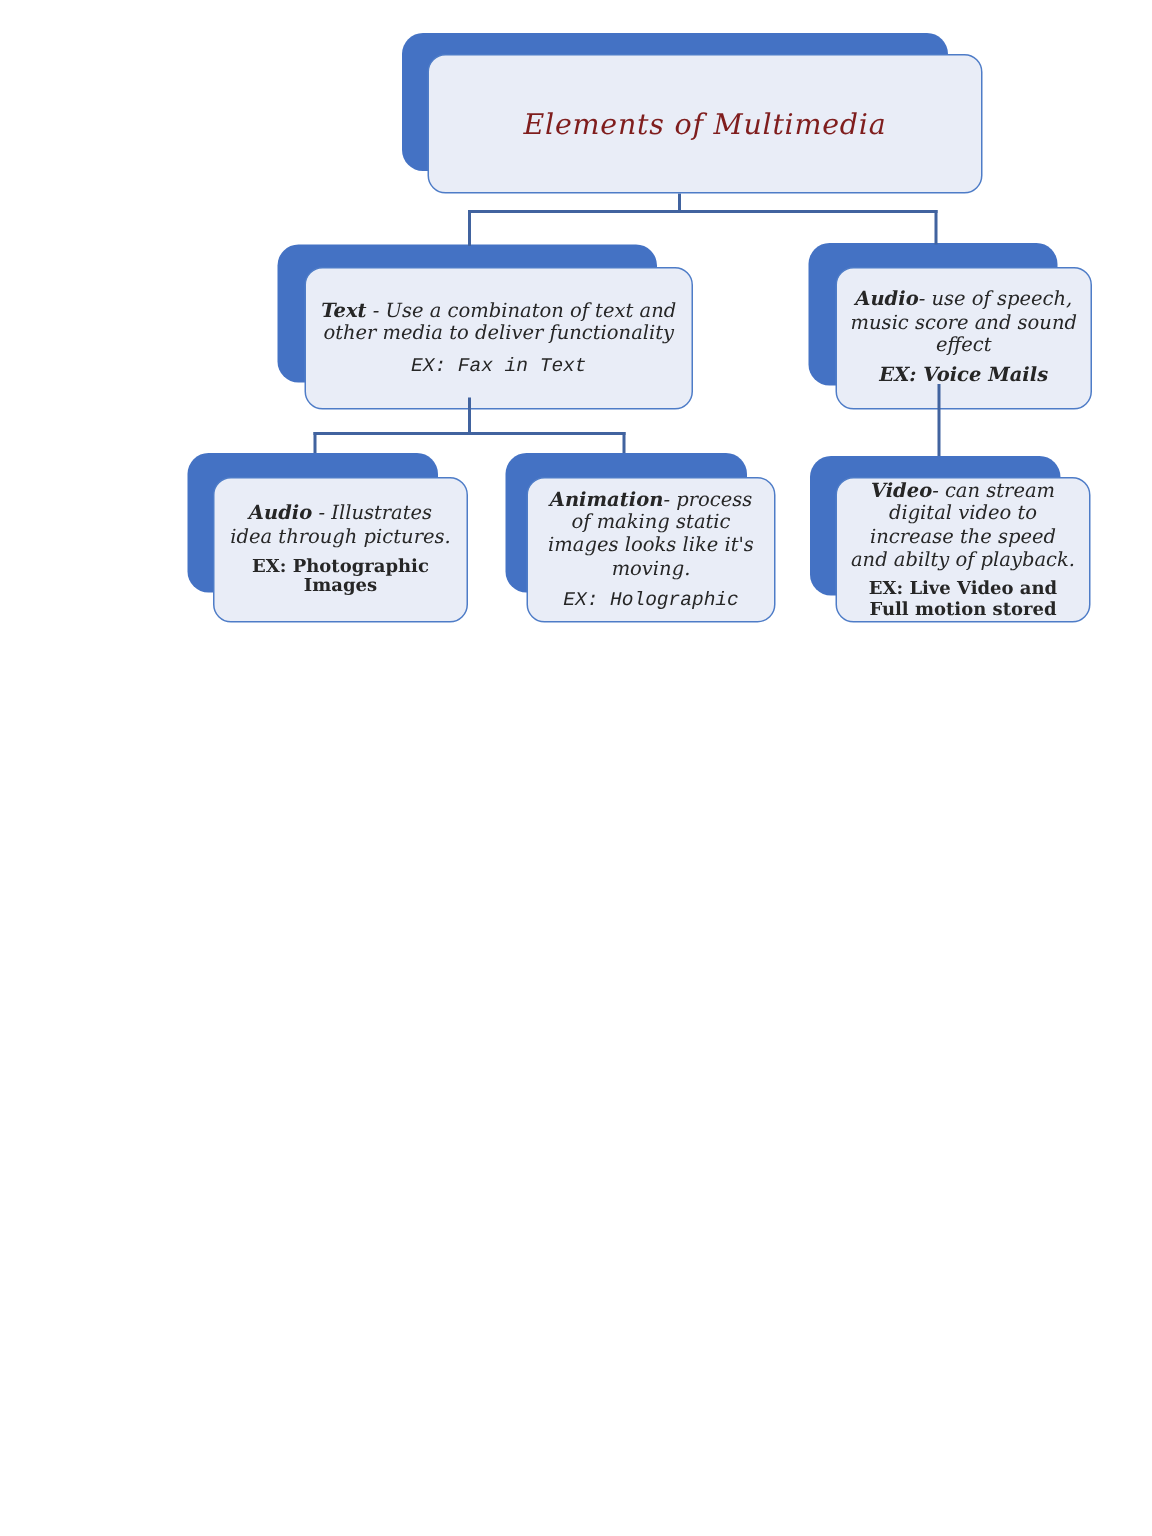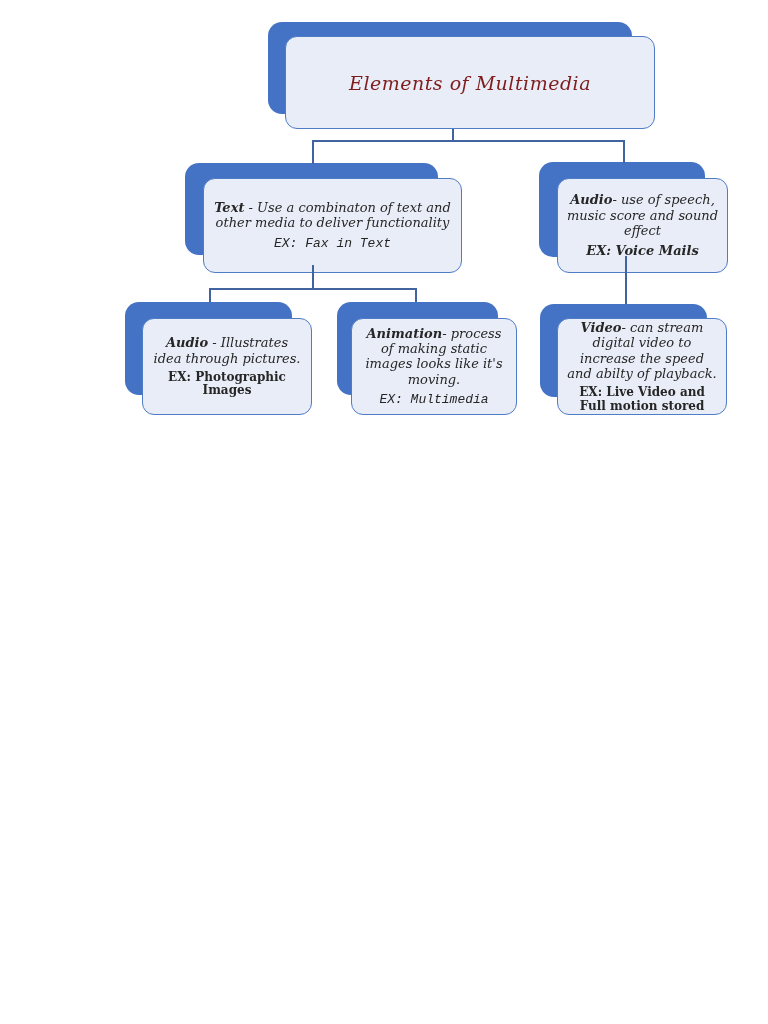--- a/index.html
+++ b/index.html
@@ -110,21 +110,21 @@
       <div class="ex-line ex-bold">EX: Photographic Images</div>
     </div>
   </div>
 
   <div class="node">
     <div class="back-rect" style="left:337px; top:302px; width:161px; height:93px;"></div>
     <div class="front-box node-body" style="left:351px; top:318px; width:166px; height:97px;">
       <div>
         <span class="lead">Animation</span><span>- process of making static images looks like it's moving.</span>
       </div>
-      <div class="ex-line ex-italic">EX: Multimedia</div>
+      <div class="ex-line ex-italic">EX: Holographic</div>
     </div>
   </div>
 
   <div class="node">
     <div class="back-rect" style="left:540px; top:304px; width:167px; height:93px;"></div>
     <div class="front-box node-body" style="left:557px; top:318px; width:170px; height:97px;align-items:flex-end;">
       <div>
         <span class="lead">Video</span><span>- can stream digital video to increase the speed and abilty of playback.</span>
       </div>
       <div class="ex-line ex-bold">EX: Live Video and Full motion stored</div>

